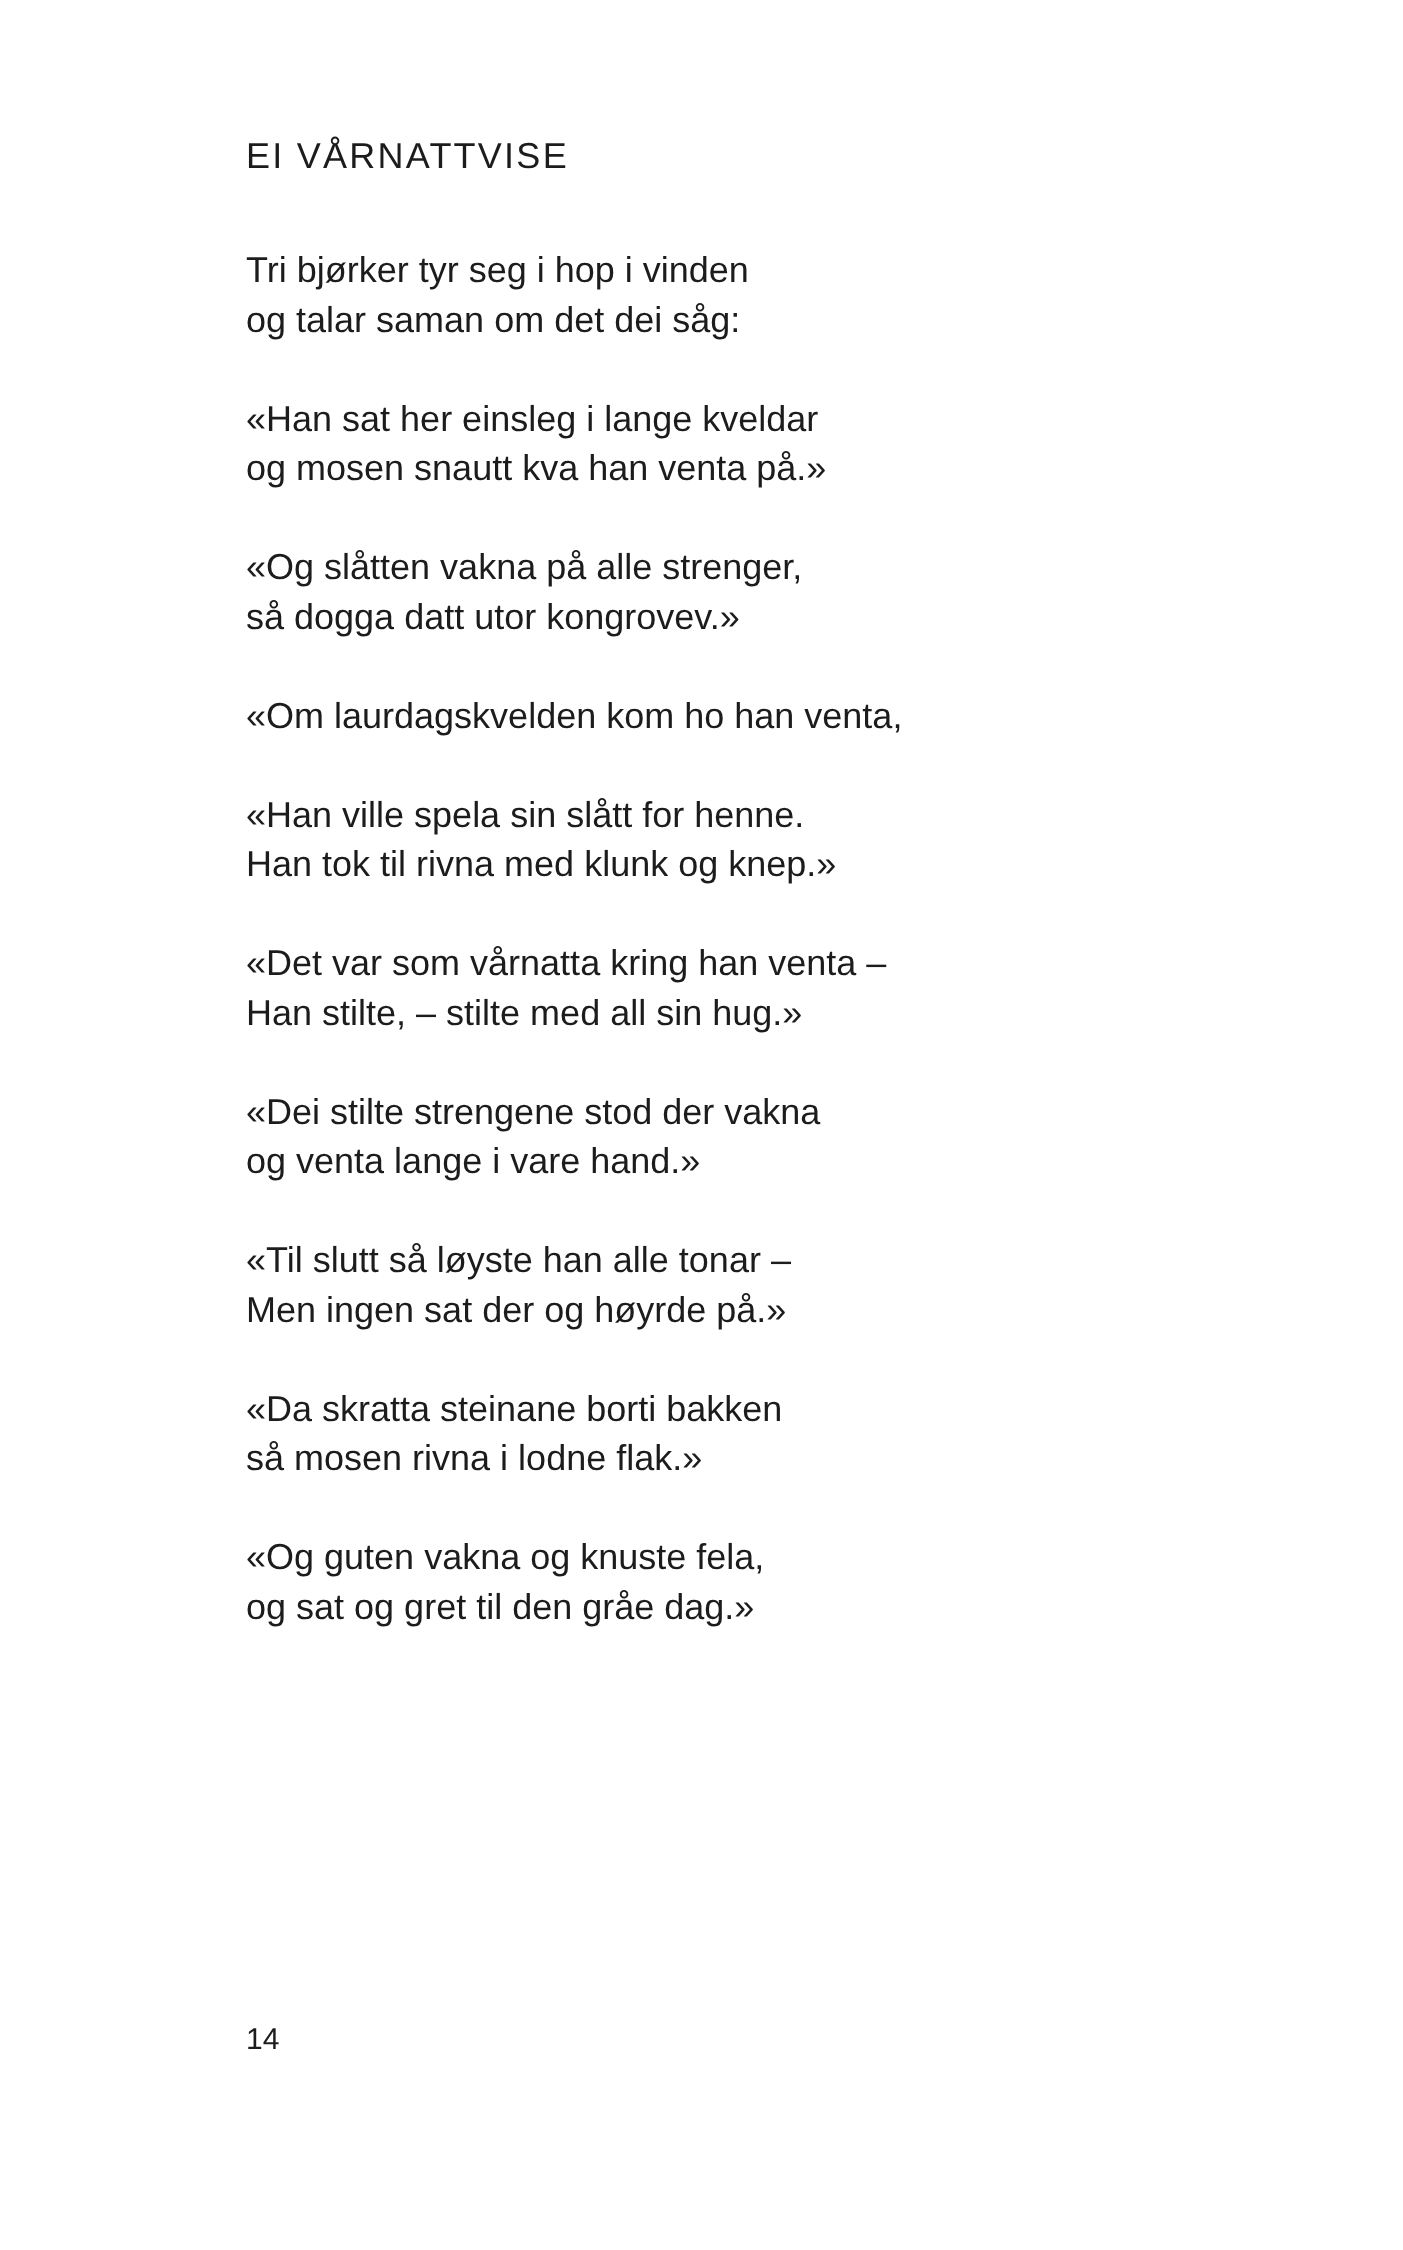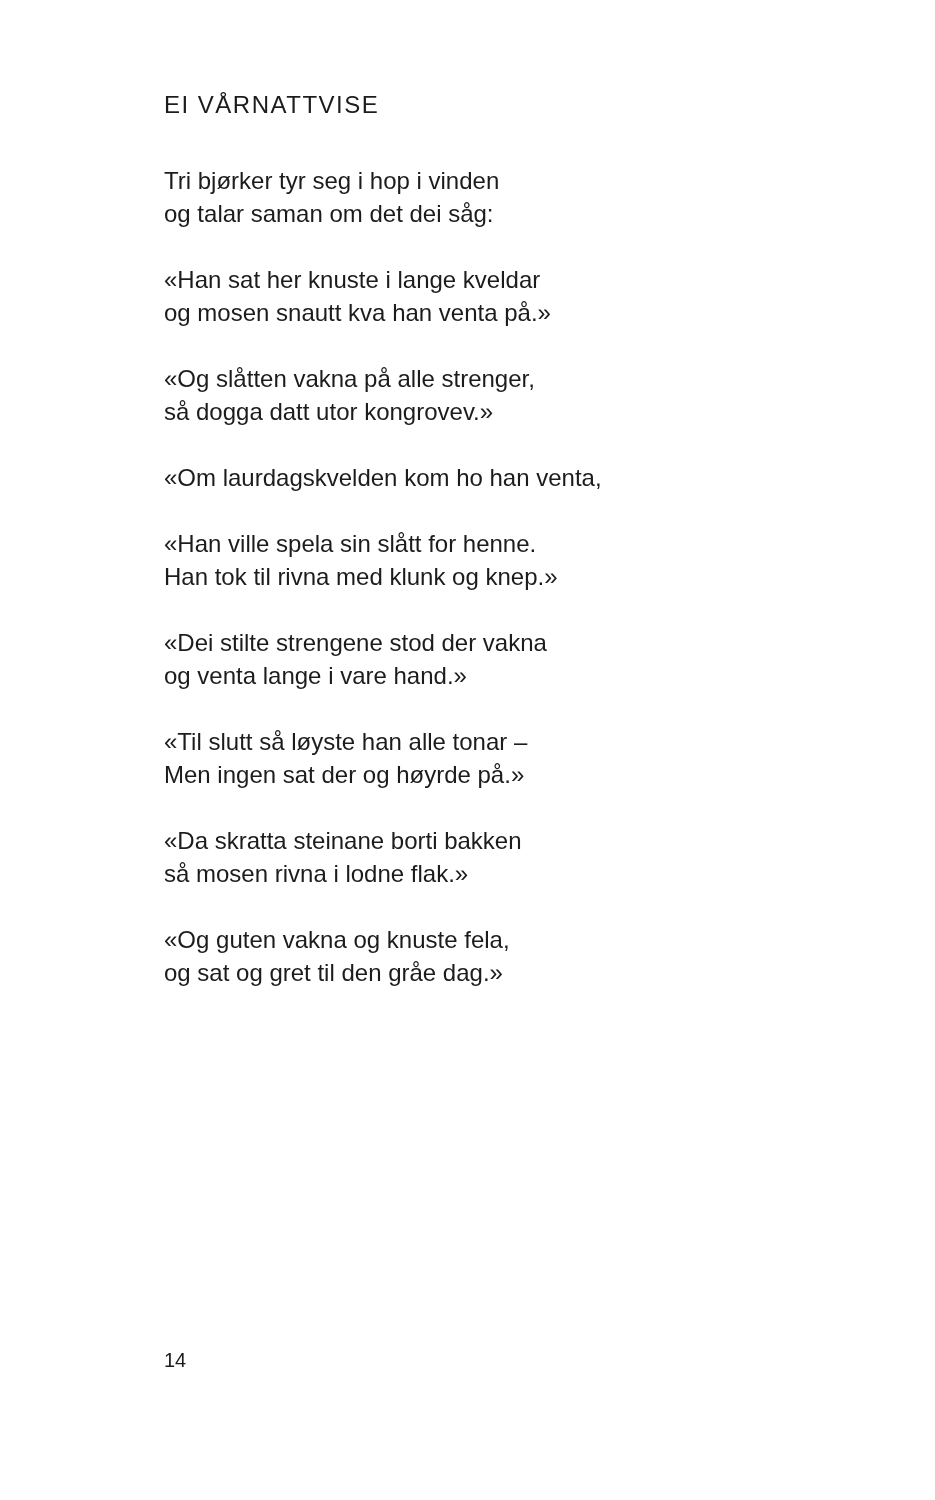--- a/index.html
+++ b/index.html
@@ -52,39 +52,43 @@
   <div class="content">
 
     <h1 class="title">EI VÅRNATTVISE</h1>
 
     <div class="stanza">
       <div class="line">Tri bjørker tyr seg i hop i vinden</div>
       <div class="line">og talar saman om det dei såg:</div>
     </div>
 
     <div class="stanza">
-      <div class="line">«Han sat her knuste i lange kveldar</div>
+      <div class="line">«Han sat her einsleg i lange kveldar</div>
       <div class="line">og mosen snautt kva han venta på.»</div>
     </div>
 
 
     <div class="stanza">
       <div class="line">«Og slåtten vakna på alle strenger,</div>
       <div class="line">så dogga datt utor kongrovev.»</div>
     </div>
 
     <div class="stanza">
       <div class="line">«Om laurdagskvelden kom ho han venta,</div>
     </div>
 
     <div class="stanza">
       <div class="line">«Han ville spela sin slått for henne.</div>
       <div class="line">Han tok til rivna med klunk og knep.»</div>
     </div>
 
+    <div class="stanza">
+      <div class="line">«Det var som vårnatta kring han venta –</div>
+      <div class="line">Han stilte, – stilte med all sin hug.»</div>
+    </div>
 
     <div class="stanza">
       <div class="line">«Dei stilte strengene stod der vakna</div>
       <div class="line">og venta lange i vare hand.»</div>
     </div>
 
     <div class="stanza">
       <div class="line">«Til slutt så løyste han alle tonar –</div>
       <div class="line">Men ingen sat der og høyrde på.»</div>
     </div>

